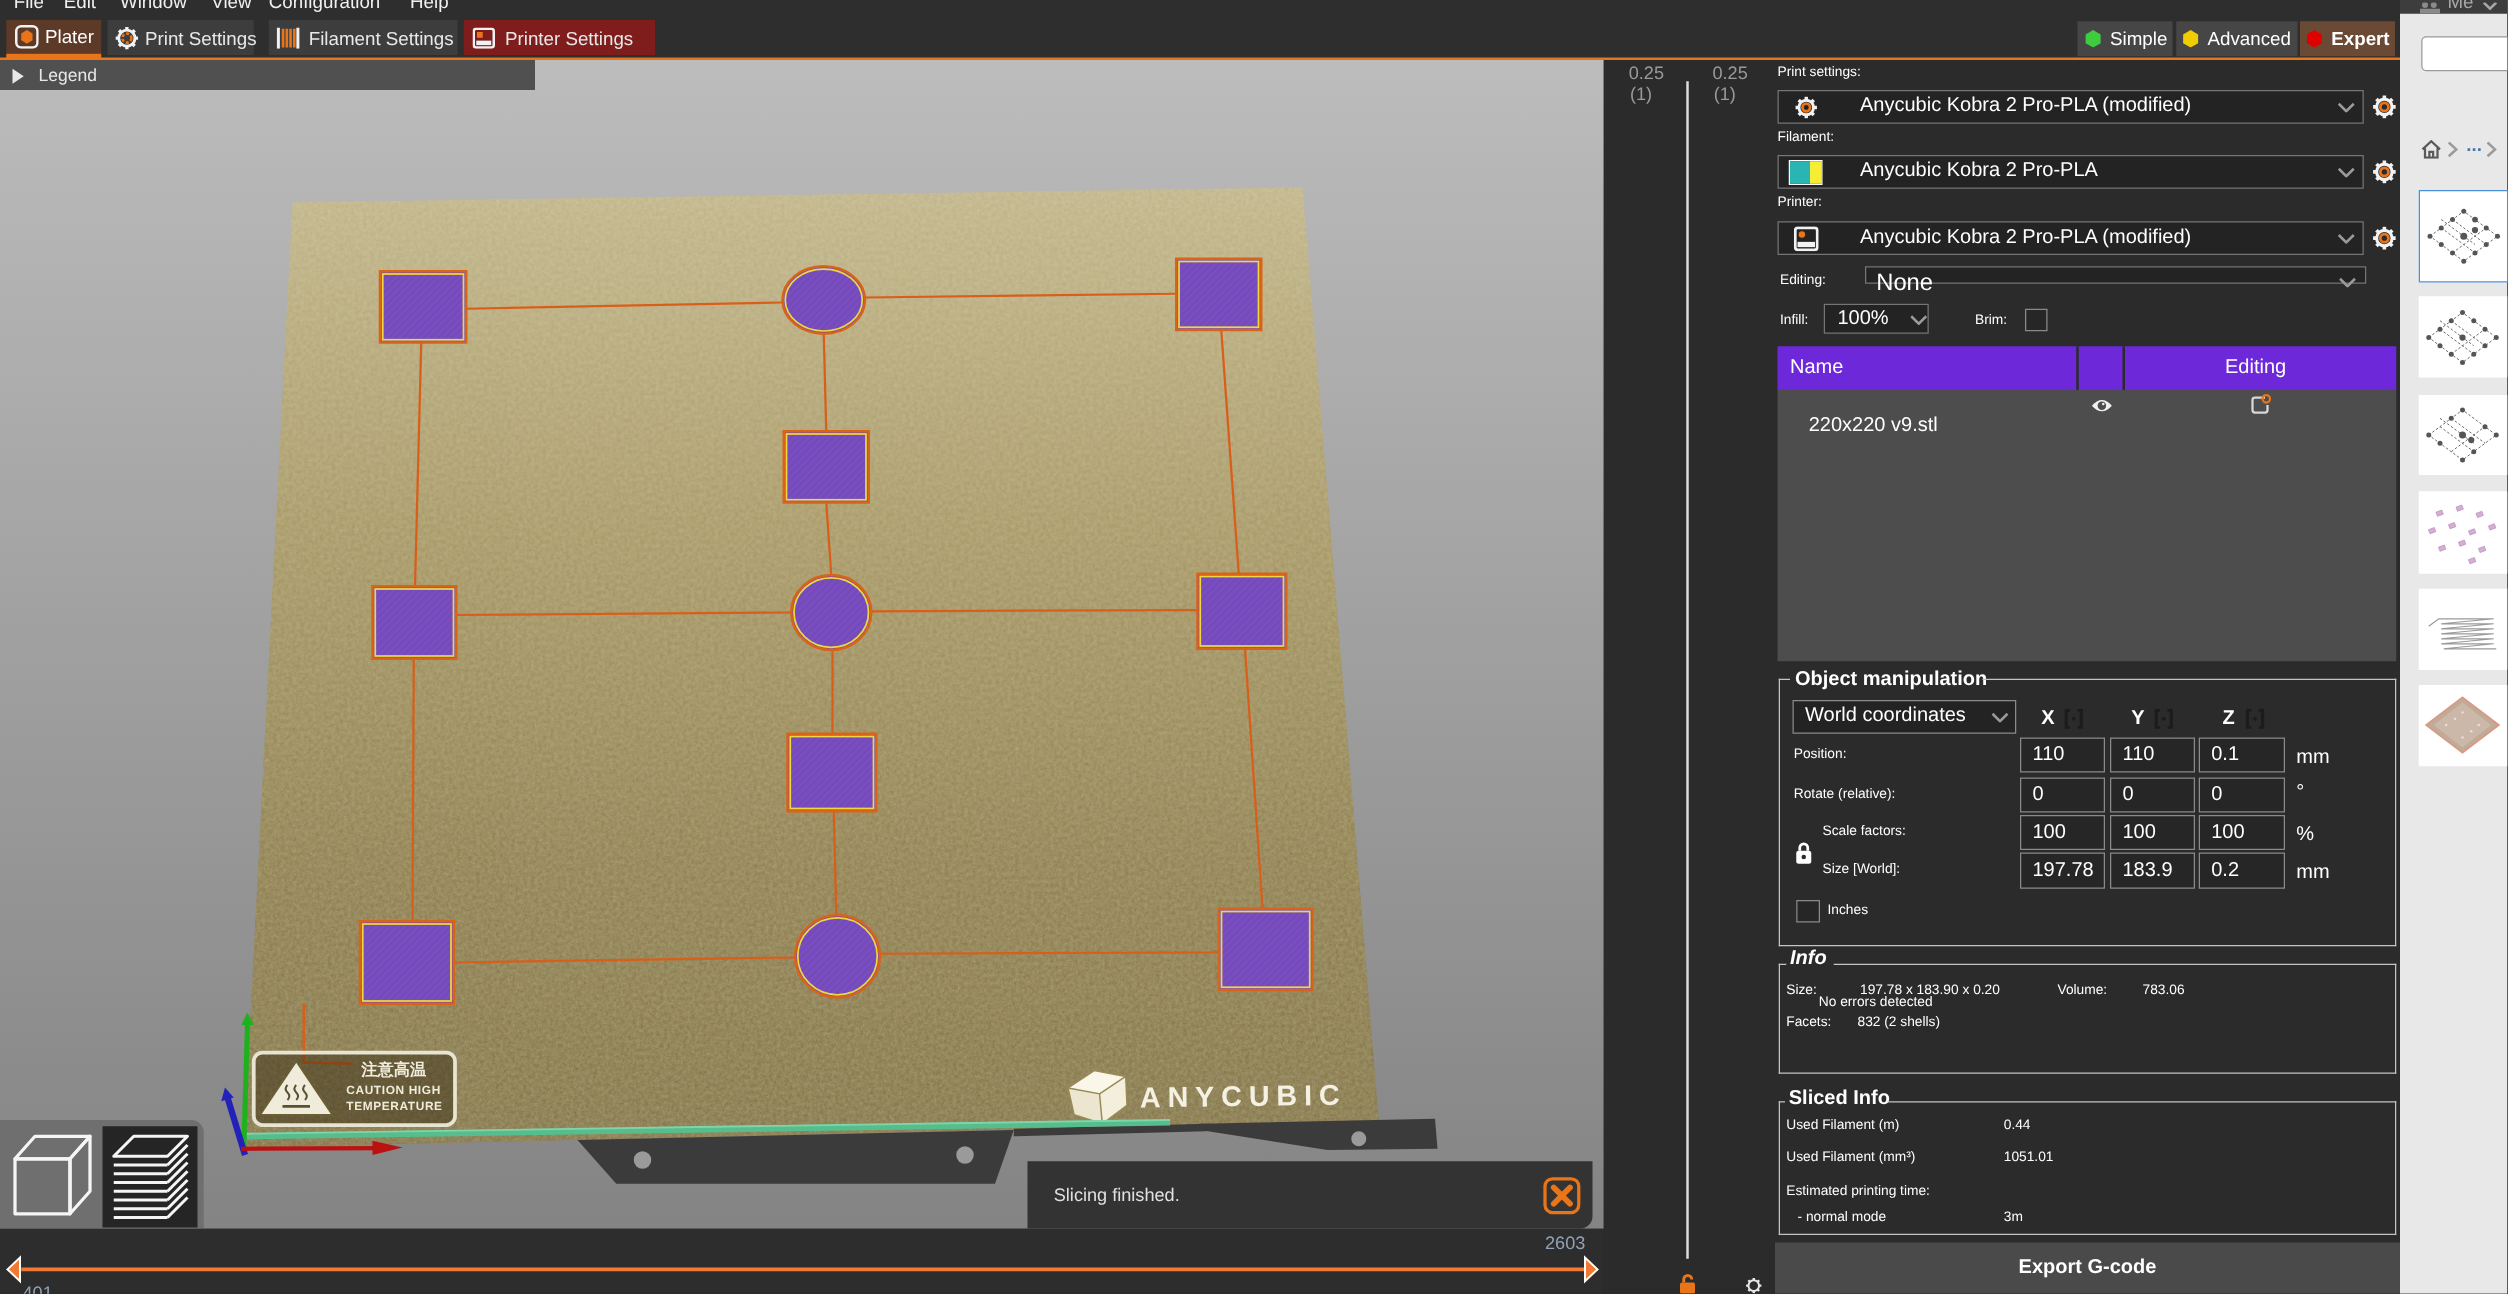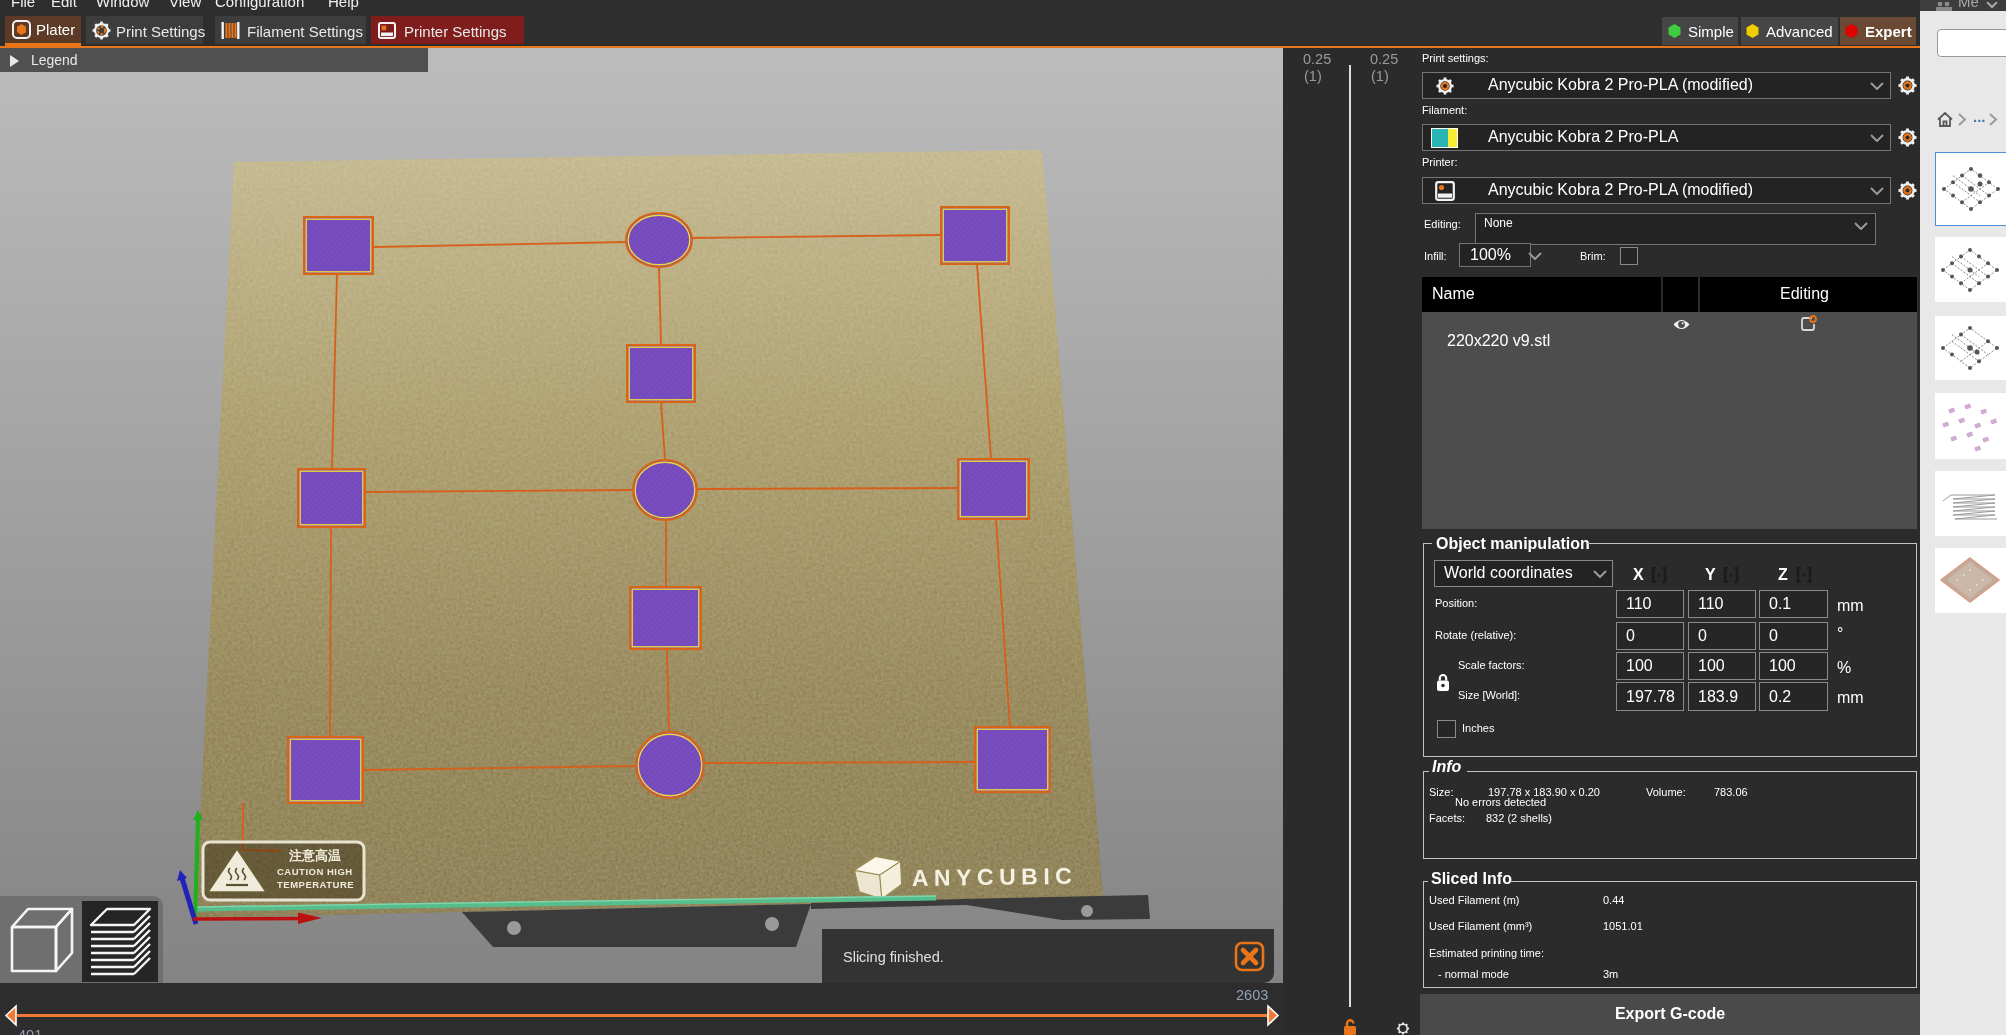--- a/index.html
+++ b/index.html
@@ -379,38 +379,38 @@
         <line x1="17" y1="10" x2="19.5" y2="10"></line>
       <line x1="3.3" y1="3.3" x2="5.1" y2="5.1"></line>
         <line x1="14.9" y1="14.9" x2="16.7" y2="16.7"></line>
       <line x1="16.7" y1="3.3" x2="14.9" y2="5.1"></line>
         <line x1="5.1" y1="14.9" x2="3.3" y2="16.7"></line>
     </g>
     <circle cx="10" cy="10" r="3.4" fill="#2b2b2b" stroke="#e8751a" stroke-width="2.4"></circle>
   </svg>
 
   <div class="lbl abs" style="left:4px;top:170px;">Editing:</div>
-  <div class="combo" style="left:55px;top:165px;width:401px;height:32px;font-size:12px;">
+  <div class="combo" style="left:72px;top:165px;width:401px;height:14px;font-size:19px;">
     <span class="abs" style="left:8px;top:2px;">None</span>
     <svg class="chev" style="left:378px;top:8px;" viewBox="0 0 14 8">
         <path d="M1,1 L7,7 L13,1" fill="none" stroke="#9a9a9a" stroke-width="2"></path>
       </svg>
   </div>
 
   <div class="lbl abs" style="left:4px;top:202px;">Infill:</div>
-  <div class="combo" style="left:39px;top:195px;width:72px;height:24px;font-size:16px;">
+  <div class="combo" style="left:39px;top:195px;width:84px;height:24px;font-size:16px;">
     <span class="abs" style="left:10px;top:2px;">100%</span>
     <svg class="chev" style="left:68px;top:8px;" viewBox="0 0 14 8">
         <path d="M1,1 L7,7 L13,1" fill="none" stroke="#9a9a9a" stroke-width="2"></path>
       </svg>
   </div>
   <div class="lbl abs" style="left:160px;top:202px;">Brim:</div>
   <div class="abs" style="left:200px;top:199px;width:18px;height:18px;background:#262626;border:1px solid #8a8a8a;"></div>
 
-  <div class="abs" style="left:2px;top:229px;width:495px;height:35px;background:#000000;color:#fff;font-size:16px;">
+  <div class="abs" style="left:2px;top:229px;width:495px;height:35px;background:#6d28d9;color:#fff;font-size:16px;">
     <span class="abs" style="left:10px;top:8px;">Name</span>
     <span class="abs" style="left:358px;top:8px;">Editing</span>
     <div class="abs" style="left:239px;top:0;width:2px;height:35px;background:#2b2b2b;"></div>
     <div class="abs" style="left:276px;top:0;width:2px;height:35px;background:#2b2b2b;"></div>
   </div>
   <div class="abs" style="left:2px;top:264px;width:495px;height:217px;background:#4d4d4d;">
     <span class="abs" style="left:25px;top:20px;color:#fff;font-size:16px;">220x220 v9.stl</span>
     <svg class="abs" style="left:251px;top:5px;" width="17" height="15" viewBox="0 0 17 15">
       <path d="M0.5,7.5 Q8.5,-1.5 16.5,7.5 Q8.5,16.5 0.5,7.5 Z" fill="#f0f0f0"></path>
       <circle cx="8.5" cy="7.5" r="3.4" fill="#4d4d4d"></circle>

